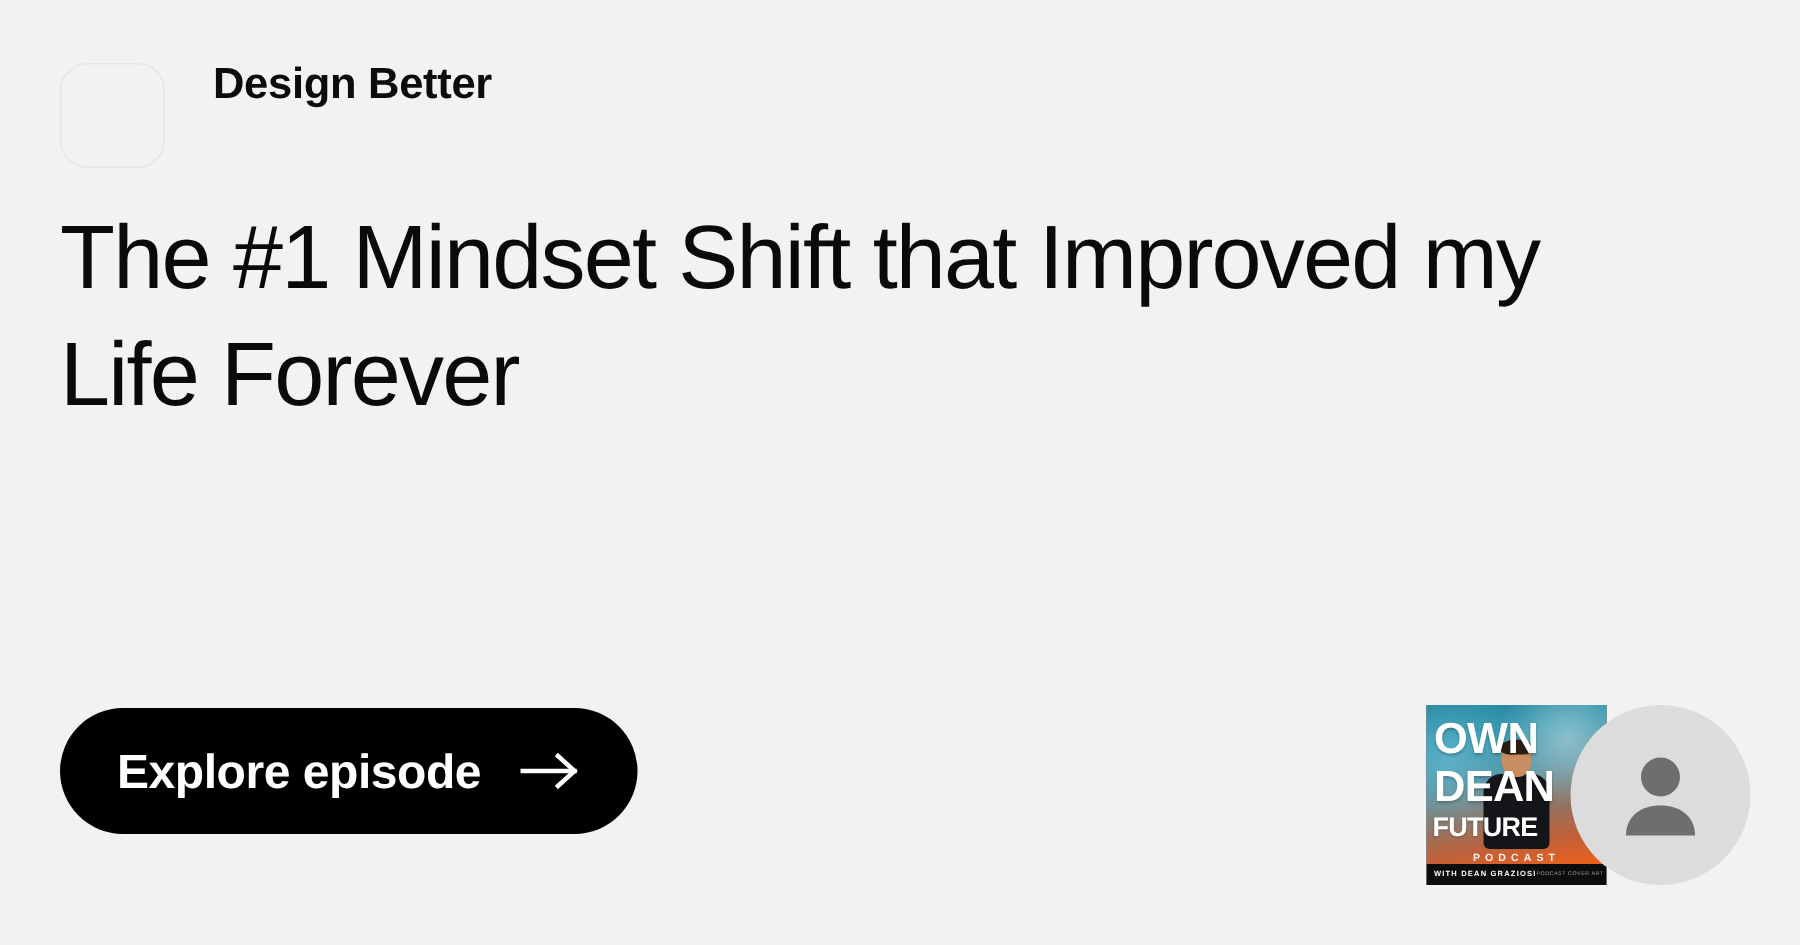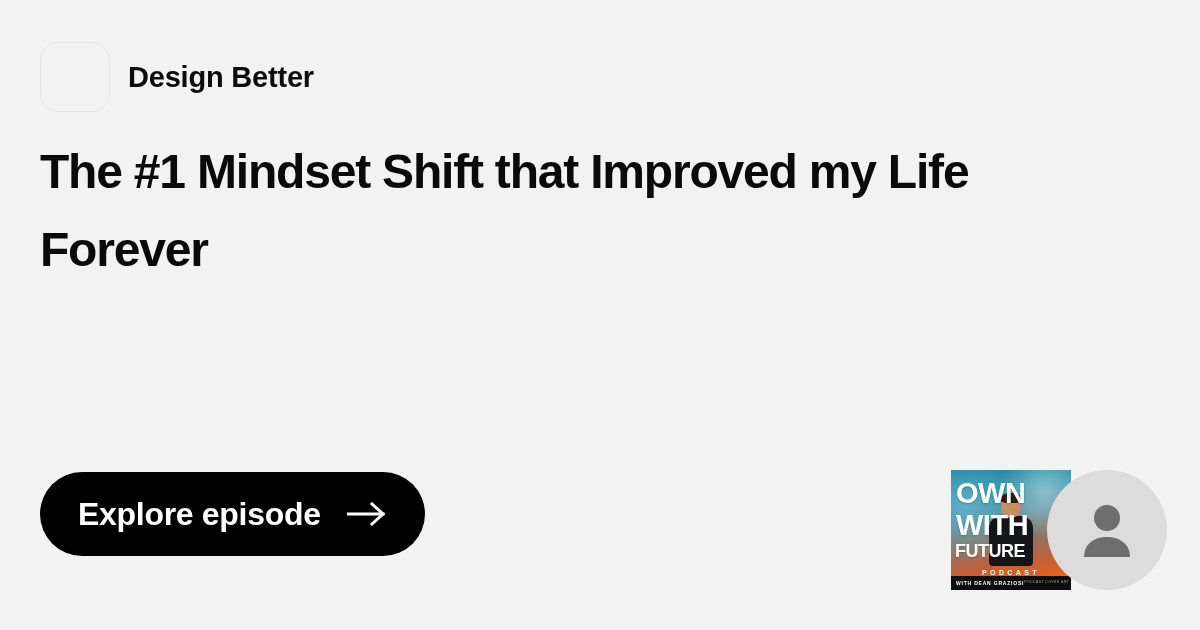--- a/index.html
+++ b/index.html
@@ -22,22 +22,22 @@
     inset: 0;
     background: #f2f2f2;
   }
 
   
   .brand-row {
     position: absolute;
     left: 40px;
     top: 42px;
     display: flex;
-    align-items: center;
-    gap: 18px;
+    align-items: flex-start;
+    gap: 32px;
   }
   .brand-logo {
     width: 70px;
     height: 70px;
     border-radius: 18px;
     background: #f2f2f2;
     border: 1px solid #e6e6e6;
     box-sizing: border-box;
     flex: 0 0 auto;
   }
@@ -49,23 +49,23 @@
     line-height: 1;
     white-space: nowrap;
   }
 
   
   .title {
     position: absolute;
     left: 40px;
     top: 133px;
     width: 1070px;
-    font-size: 48px;
+    font-size: 60px;
     line-height: 78px;
-    font-weight: 700;
+    font-weight: 400;
     color: #0a0a0a;
     letter-spacing: -1.2px;
     margin: 0;
     white-space: pre-line;
   }
 
   
   .cta {
     position: absolute;
     left: 40px;
@@ -255,21 +255,21 @@
   </button>
 
   <div class="artwork">
     <div class="art-bg"></div>
     <div class="art-figure">
       <div class="art-body"></div>
       <div class="art-head"></div>
       <div class="art-hair"></div>
     </div>
     <div class="art-word art-own">OWN</div>
-    <div class="art-word art-your">WITH</div>
+    <div class="art-word art-your">DEAN</div>
     <div class="art-word art-future">FUTURE</div>
     <div class="art-podcast">PODCAST</div>
     <div class="art-strip">
       <span class="art-strip-left">WITH DEAN GRAZIOSI</span>
       <span class="art-strip-right">PODCAST COVER ART</span>
     </div>
   </div>
 
   <div class="avatar">
     <span>

